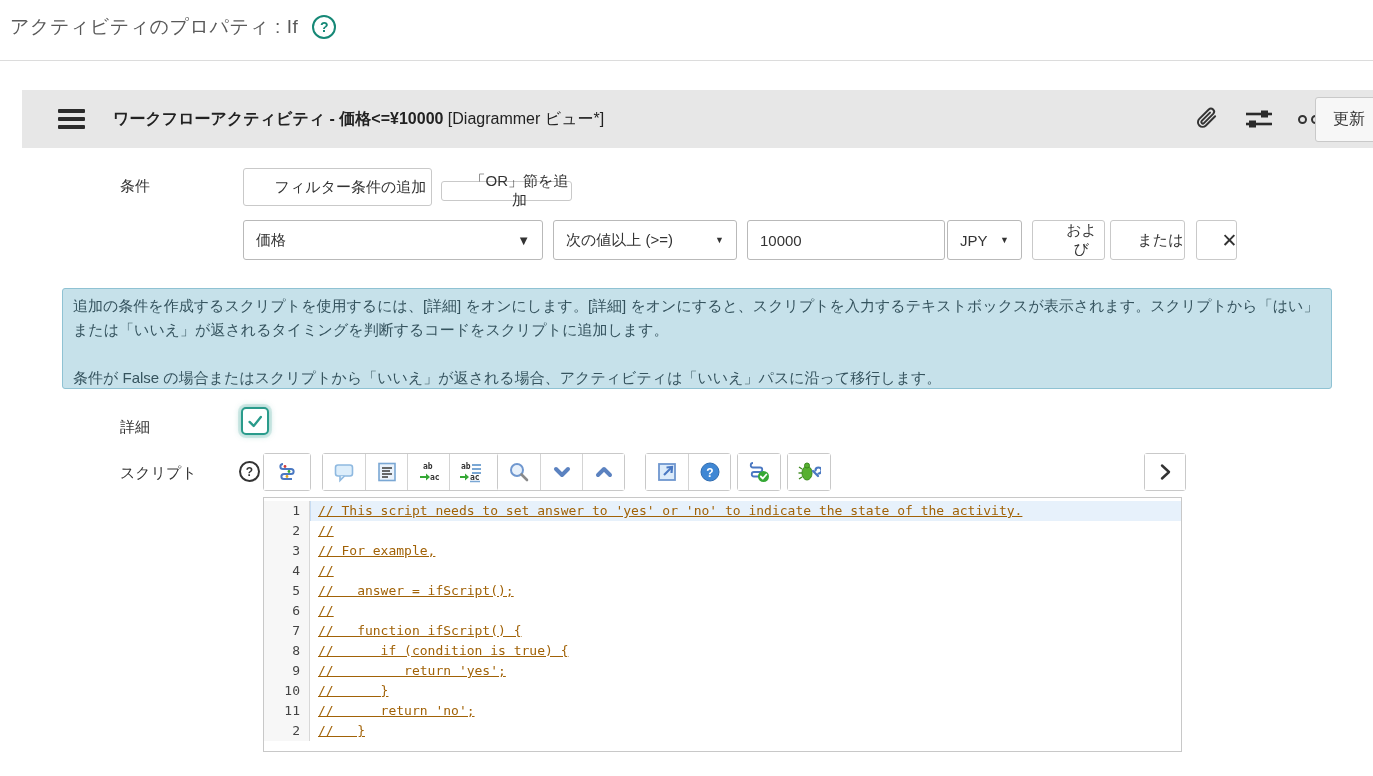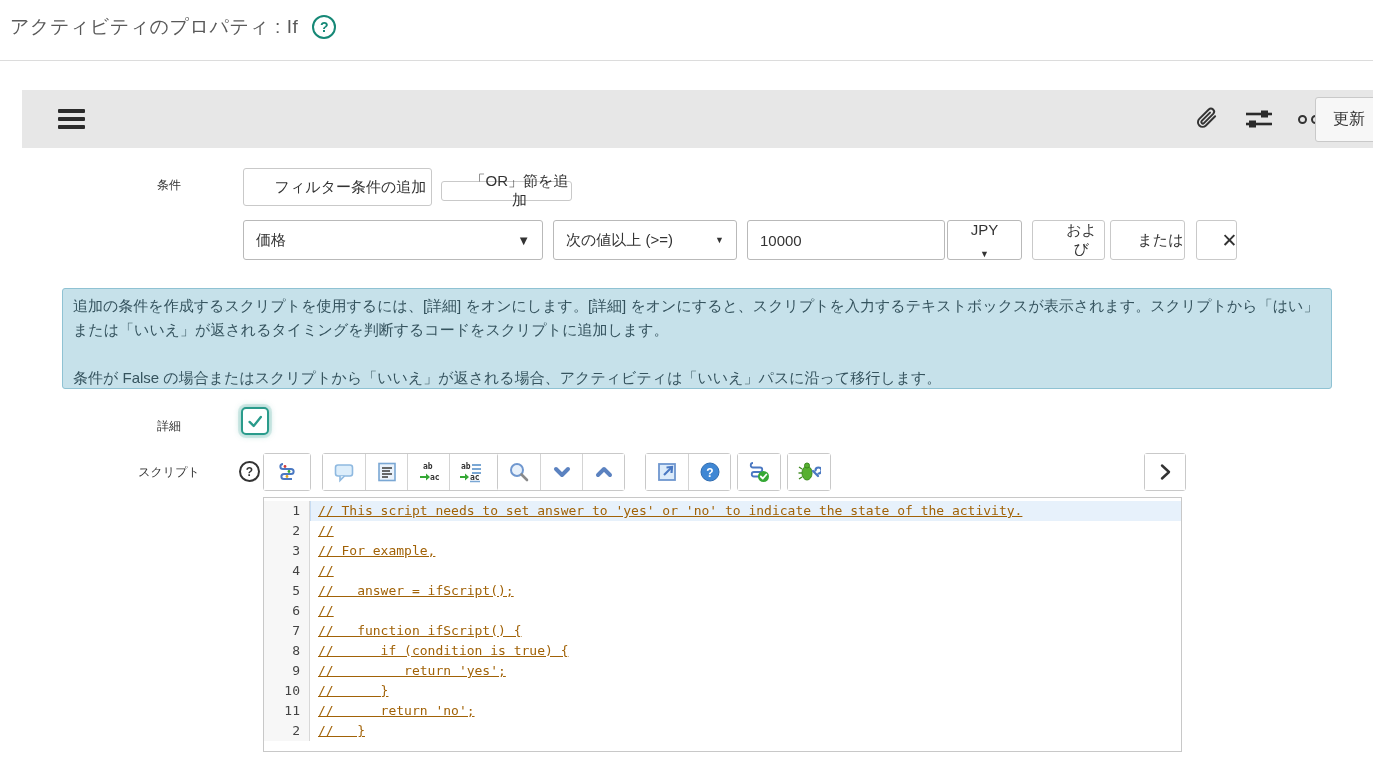--- a/index.html
+++ b/index.html
@@ -33,21 +33,21 @@
 
   
   .btn { background:#fff; border:1px solid #c9c9c9; border-radius:3px; font-size:15px; color:#333;
          display:flex; align-items:center; justify-content:center; cursor:pointer;
          font-family:"Liberation Sans", sans-serif;padding-left:26px; }
   .select { background:#fff; border:1px solid #b9b9b9; border-radius:3px; font-size:15px; color:#333;
             display:flex; align-items:center; cursor:pointer; padding:0 12px; }
   .select .lbl { flex:1; white-space:nowrap; overflow:hidden; }
   .caret-lg { font-size:13px; color:#333; }
   .caret-sm { font-size:9px; color:#333; }
-  .form-label { position:absolute; font-size:12px; color:#333; text-align:center; }
+  .form-label { position:absolute; font-size:15px; color:#333; text-align:left; }
 
   
   .info-box { position:absolute; left:62px; top:288px; width:1270px; height:101px;
               background:#c6e1ea; border:1px solid #8fc2d3; border-radius:3px;
               padding:5px 10px; font-size:15px; color:#35535e; line-height:24px; }
   .info-box p + p { margin-top:24px; }
 
   
   .checkbox { position:absolute; left:241px; top:407px; width:28px; height:28px; background:#fff;
               border:2px solid #2a9b8b; border-radius:5px; display:flex; align-items:center;
@@ -85,20 +85,21 @@
   <span class="help-circle">?</span>
 </div>
 <div class="title-divider"></div>
 
 <div class="header-bar">
   <div class="hamburger">
       <div></div>
       <div></div>
       <div></div>
     </div>
+  <div class="header-title"><b>ワークフローアクティビティ - 価格&lt;=¥10000</b><span> [Diagrammer ビュー*]</span></div>
   <div class="header-icons">
     <span class="hd-icon">
       <svg width="26" height="28" viewBox="0 0 24 24" fill="none" stroke="#333" stroke-width="1.8" stroke-linecap="round">
         <path d="M19.5 9.5 L11 18 a4.3 4.3 0 0 1 -6.1 -6.1 L13.6 3.2 a2.9 2.9 0 0 1 4.1 4.1 L9.2 15.8 a1.45 1.45 0 0 1 -2.05 -2.05 L14.8 6.1"></path>
       </svg>
     </span>
     <span class="hd-icon">
       <svg width="30" height="28" viewBox="0 0 30 28">
         <line x1="2" y1="9" x2="28" y2="9" stroke="#2b2b2b" stroke-width="2.6"></line>
         <rect x="17" y="5.5" width="7" height="7" fill="#2b2b2b"></rect>
@@ -121,21 +122,21 @@
 
 <div class="select abs" style="left:243px; top:220px; width:300px; height:40px;">
   <span class="lbl">価格</span>
   <span class="caret-lg">▼</span>
 </div>
 <div class="select abs" style="left:553px; top:220px; width:184px; height:40px;gap:28px;">
   <span class="lbl">次の値以上 (&gt;=)</span>
   <span class="caret-sm">▼</span>
 </div>
 <input class="abs" style="left: 747px; top: 220px; width: 198px; height: 40px; border: 1px solid rgb(185, 185, 185); border-radius: 3px; font-size: 15px; color: rgb(51, 51, 51); padding: 0px 12px; font-family: &quot;Liberation Sans&quot;, sans-serif;" value="10000">
-<div class="select abs" style="left:947px; top:220px; width:75px; height:40px;flex-direction:column;">
+<div class="select abs" style="left:947px; top:220px; width:75px; height:40px;">
   <span class="lbl">JPY</span>
   <span class="caret-sm">▼</span>
 </div>
 <button class="btn abs" style="left:1032px; top:220px; width:73px; height:40px;">および</button>
 <button class="btn abs" style="left:1110px; top:220px; width:75px; height:40px;">または</button>
 <button class="btn abs" style="left:1196px; top:220px; width:41px; height:40px; font-size:19px;">✕</button>
 
 <div class="info-box">
   <p>追加の条件を作成するスクリプトを使用するには、[詳細] をオンにします。[詳細] をオンにすると、スクリプトを入力するテキストボックスが表示されます。スクリプトから「はい」または「いいえ」が返されるタイミングを判断するコードをスクリプトに追加します。</p>
   <p>条件が False の場合またはスクリプトから「いいえ」が返される場合、アクティビティは「いいえ」パスに沿って移行します。</p>

